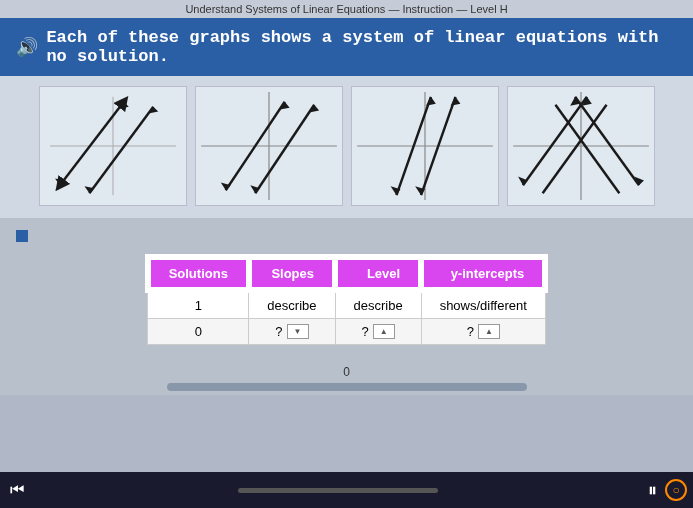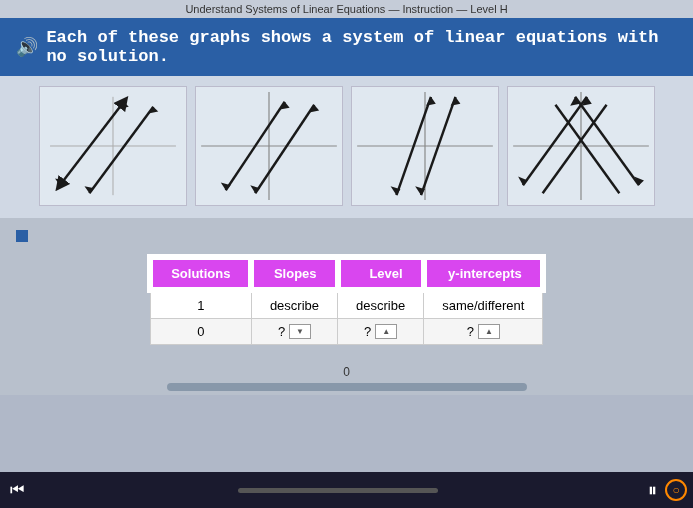--- a/index.html
+++ b/index.html
@@ -329,21 +329,21 @@
           <th>Slopes</th>
           <th>Level</th>
           <th>y-intercepts</th>
         </tr>
       </thead>
       <tbody>
         <tr>
           <td>1</td>
           <td>describe</td>
           <td>describe</td>
-          <td>same/different</td>
+          <td>shows/different</td>
         </tr>
         <tr>
           <td>0</td>
           <td>
             <div class="dropdown-cell">
               <span>?</span>
               <button class="dropdown-btn">
                 <span class="triangle-down">▼</span>
               </button>
             </div>

